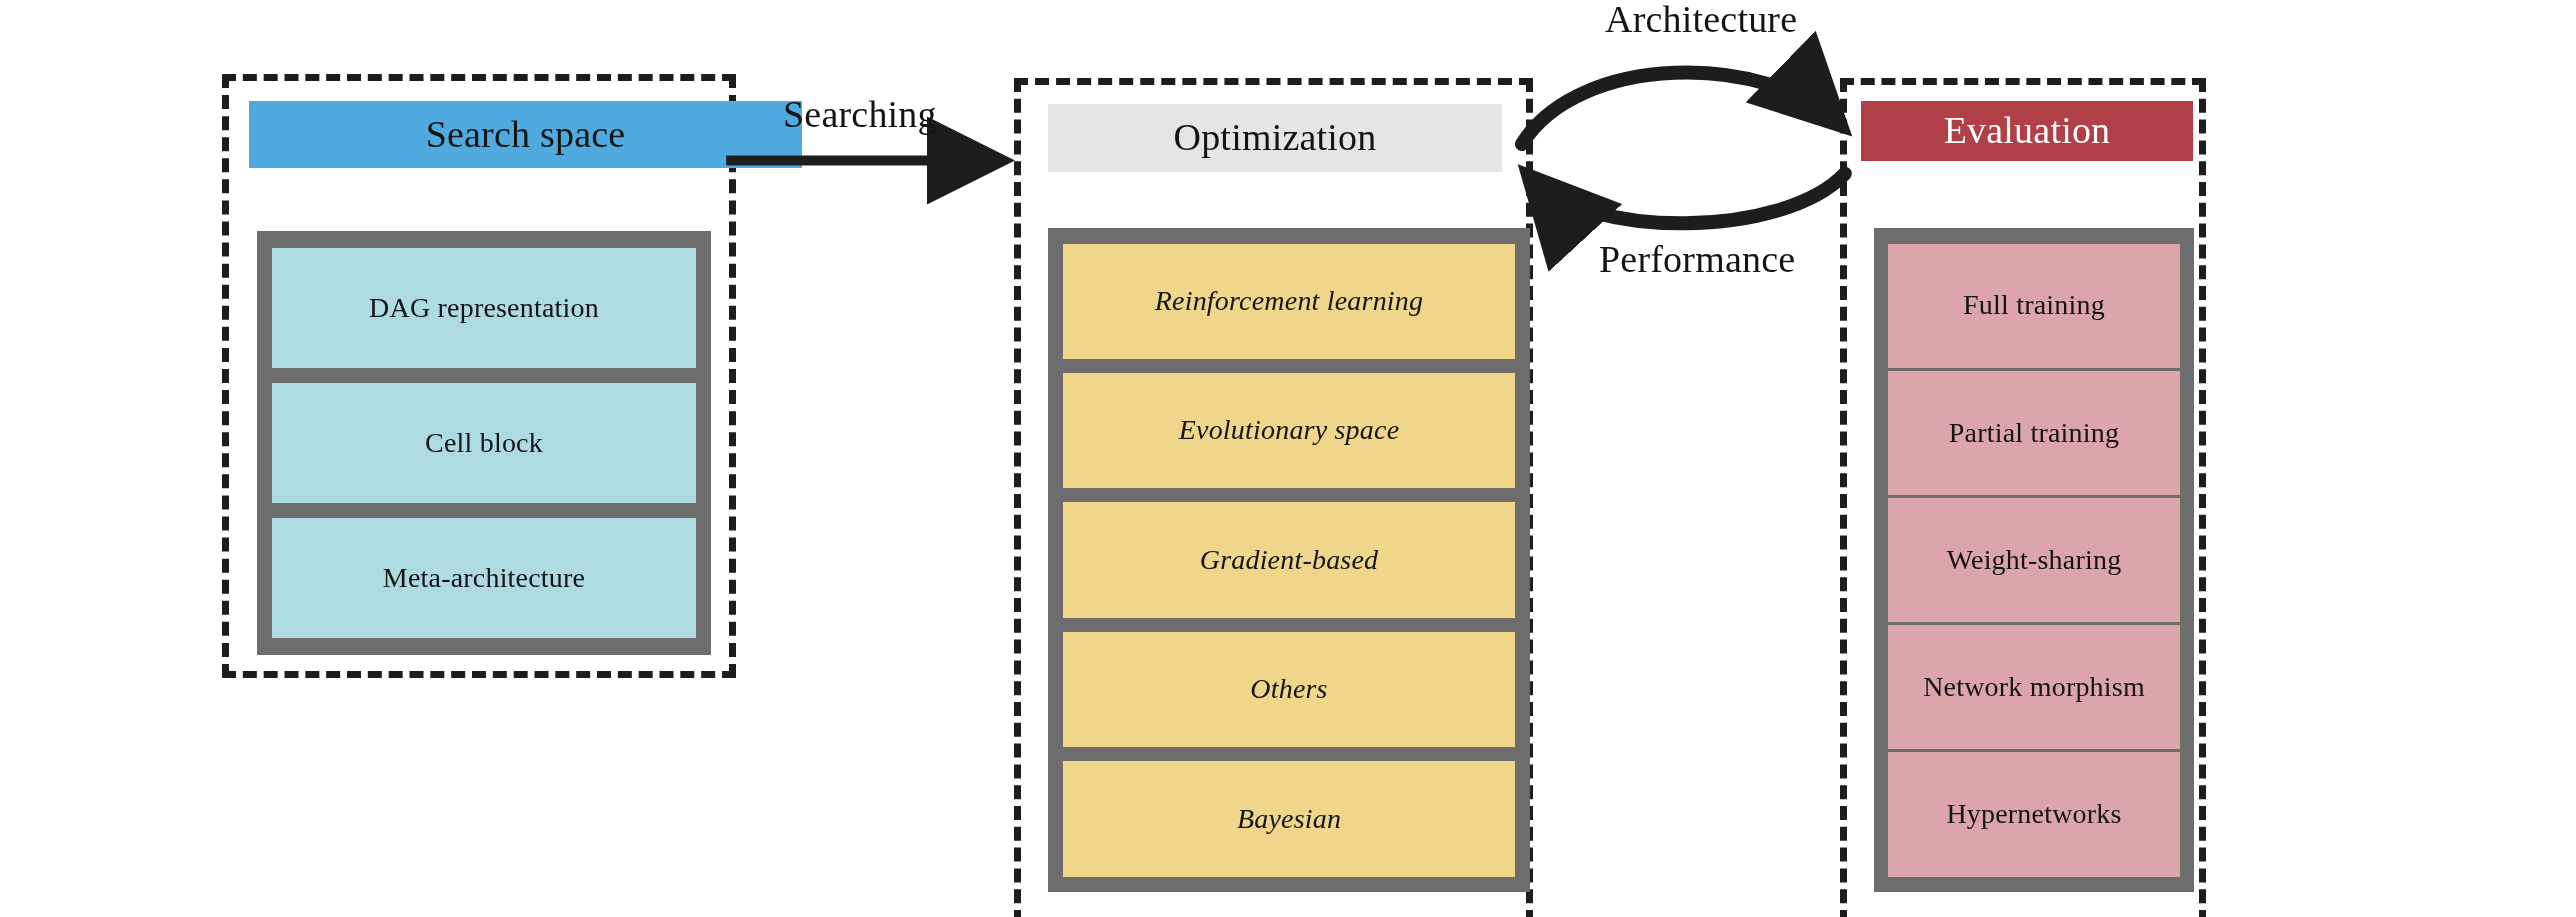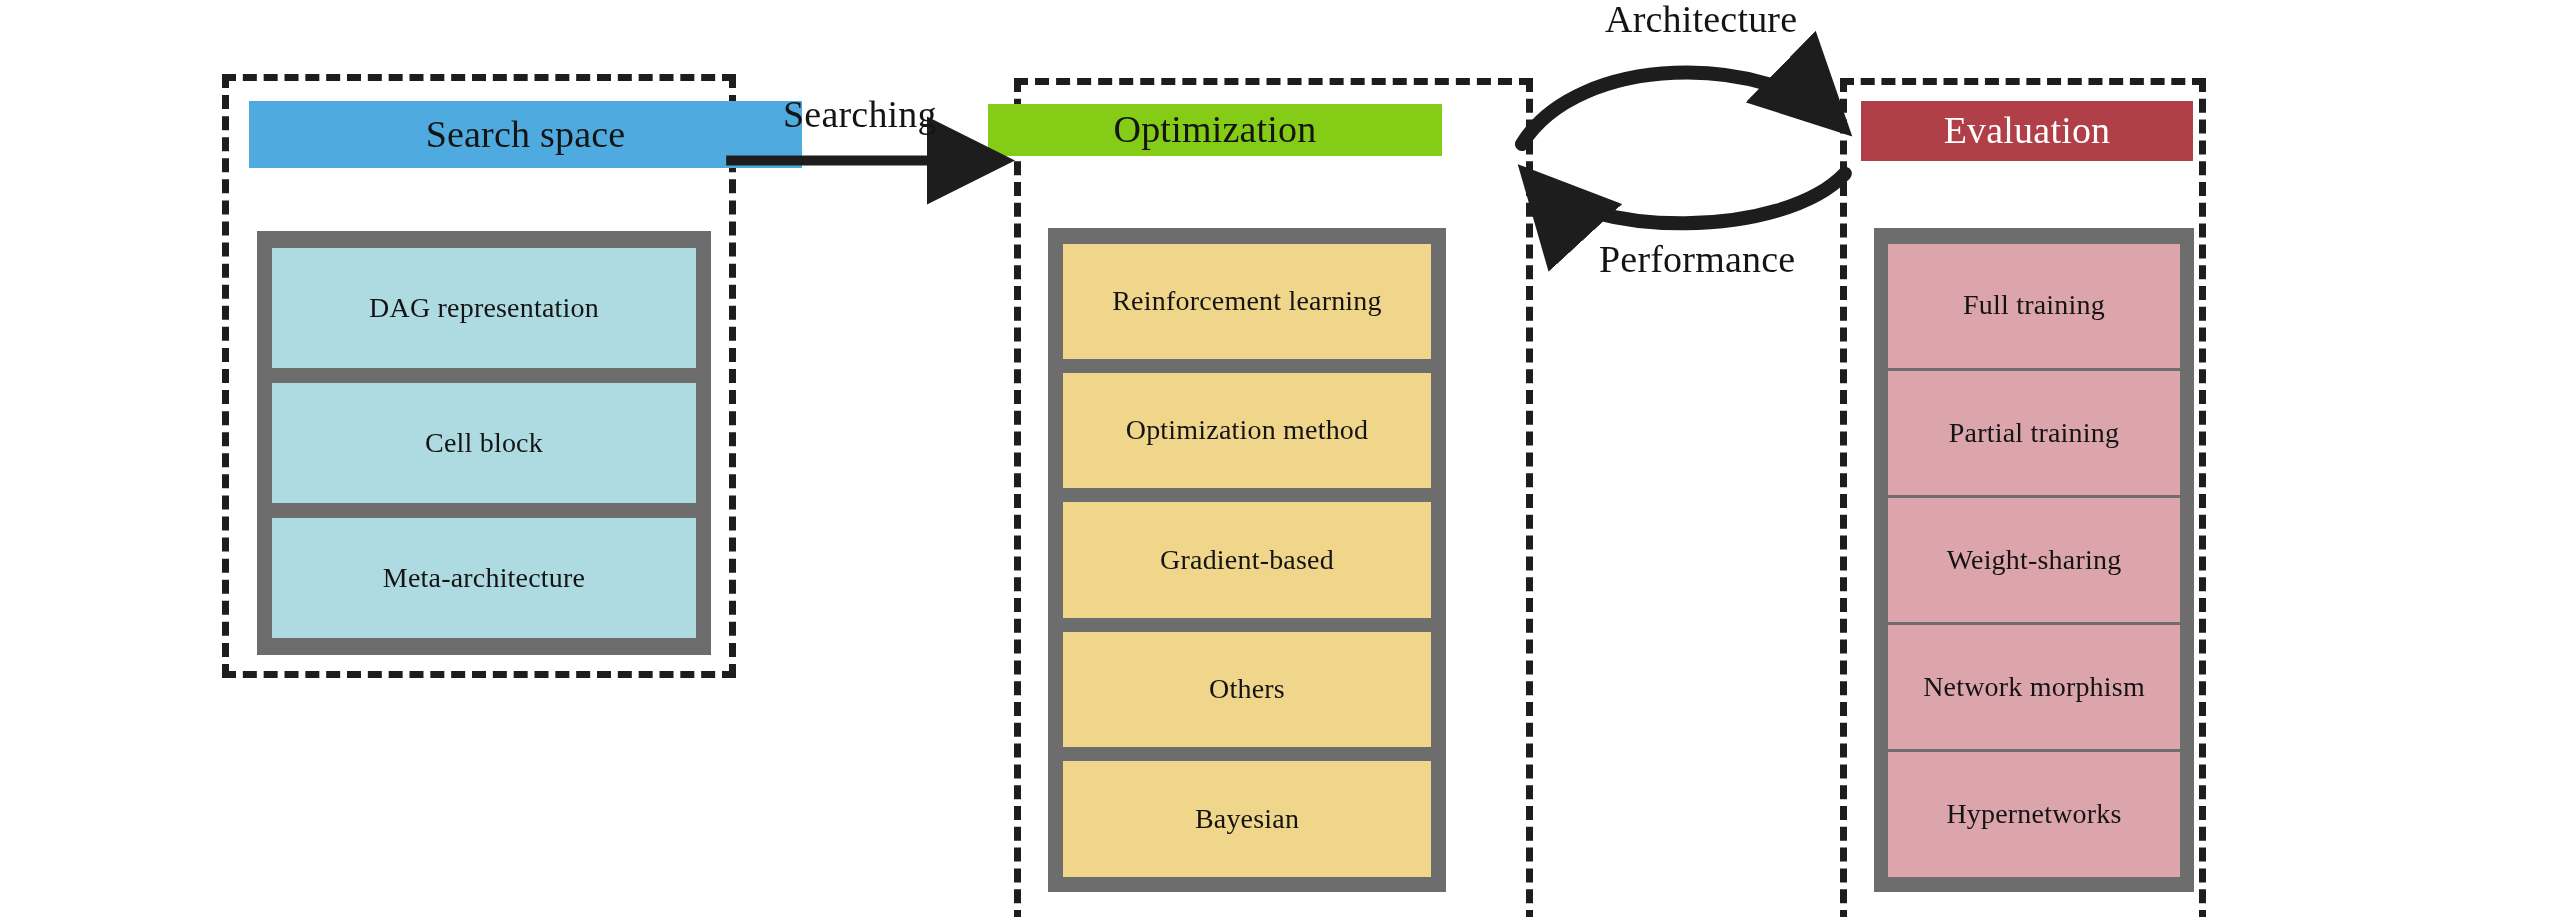--- a/index.html
+++ b/index.html
@@ -39,33 +39,33 @@
     position: absolute;
     display: flex;
     align-items: center;
     justify-content: center;
     text-align: center;
     line-height: 1.05;
     font-size: 38px;
     letter-spacing: 0.2px;
   }
   #header-search { left: 249px;  top: 101px; width: 553px; height: 67px; background: #4FAADF; color: #141414; }
-  #header-optim  { left: 988px; top: 104px; width: 454px; height: 52px; background: #84cc16; color: #141414; }
+  #header-optim  { left: 1048px; top: 104px; width: 454px; height: 68px; background: #e5e5e5; color: #141414; }
   #header-eval   { left: 1861px; top: 101px; width: 332px; height: 60px; background: #B03F48; color: #ffffff; }
 
   
   .gray-box {
     position: absolute;
     background: #6D6D6D;
     box-sizing: border-box;
     display: flex;
     flex-direction: column;
   }
   #gray-search { left: 257px;  top: 231px; width: 454px; height: 424px; padding: 17px 14.7px; gap: 15.5px; }
-  #gray-optim  { left: 1048px; top: 228px; width: 398px; height: 664px; padding: 15.5px 14.7px; gap: 14px; }
+  #gray-optim  { left: 1048px; top: 228px; width: 482px; height: 664px; padding: 15.5px 14.7px; gap: 14px; font-style: italic; }
   #gray-eval   { left: 1874px; top: 228px; width: 320px; height: 664px; padding: 15.5px 14px; gap: 3px; }
 
   
   .sub-box {
     flex: 1 1 0;
     display: flex;
     align-items: center;
     justify-content: center;
     text-align: center;
     font-size: 28px;
@@ -114,21 +114,21 @@
     <div class="sub-box">Cell block</div>
     <div class="sub-box">Meta-architecture</div>
   </div>
 
   <div class="panel" id="panel-optim"></div>
 
   <div class="header-bar" id="header-optim">Optimization</div>
 
   <div class="gray-box" id="gray-optim">
     <div class="sub-box">Reinforcement learning</div>
-    <div class="sub-box">Optimization method</div>
+    <div class="sub-box">Evolutionary space</div>
     <div class="sub-box">Gradient-based</div>
     <div class="sub-box">Others</div>
     <div class="sub-box">Bayesian</div>
   </div>
 
   <div class="panel" id="panel-eval"></div>
 
   <div class="header-bar" id="header-eval">Evaluation</div>
 
   <div class="gray-box" id="gray-eval">

